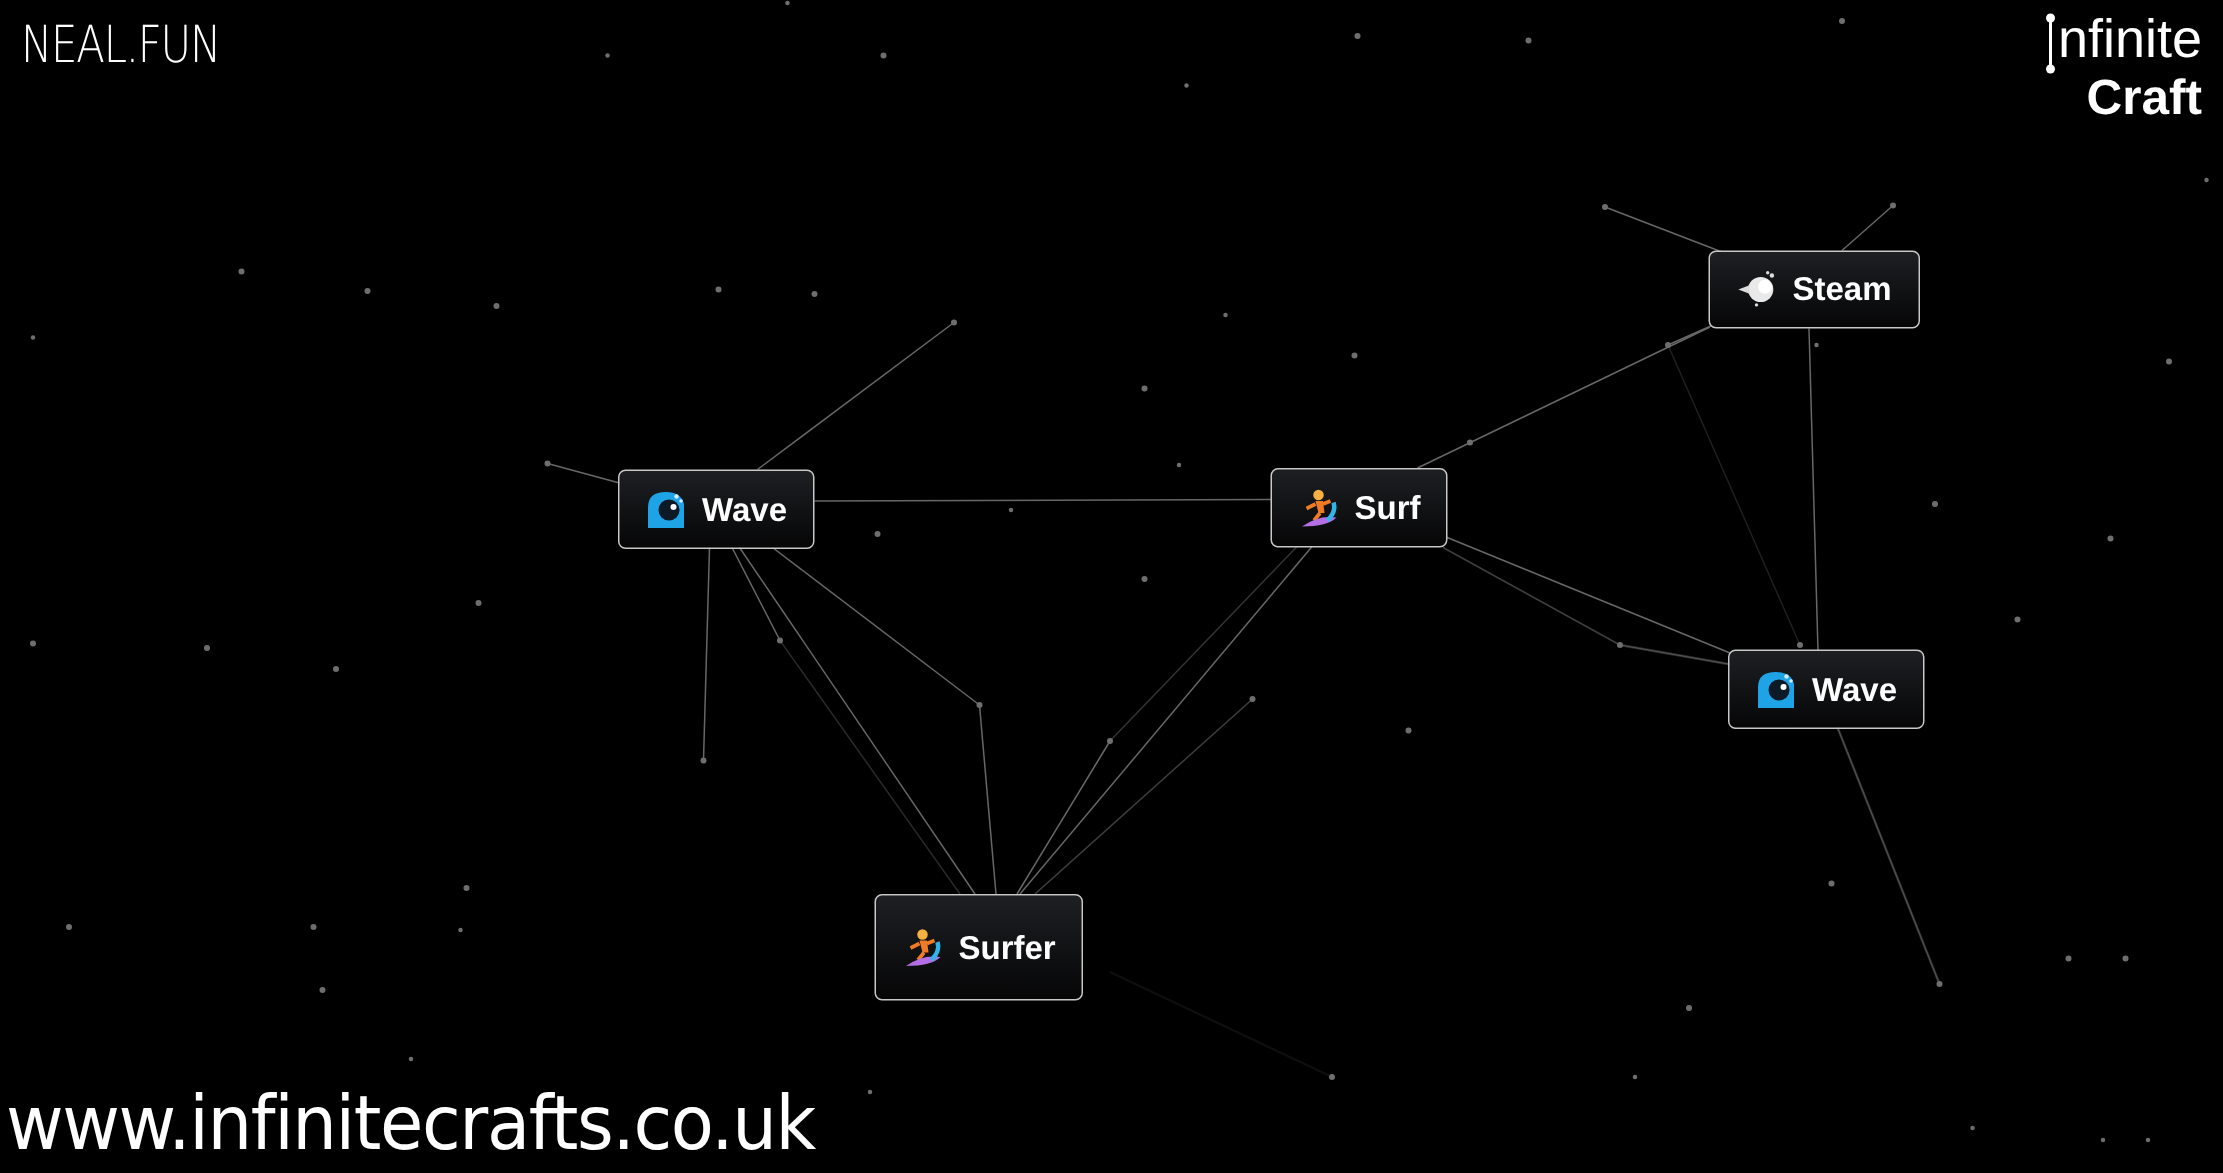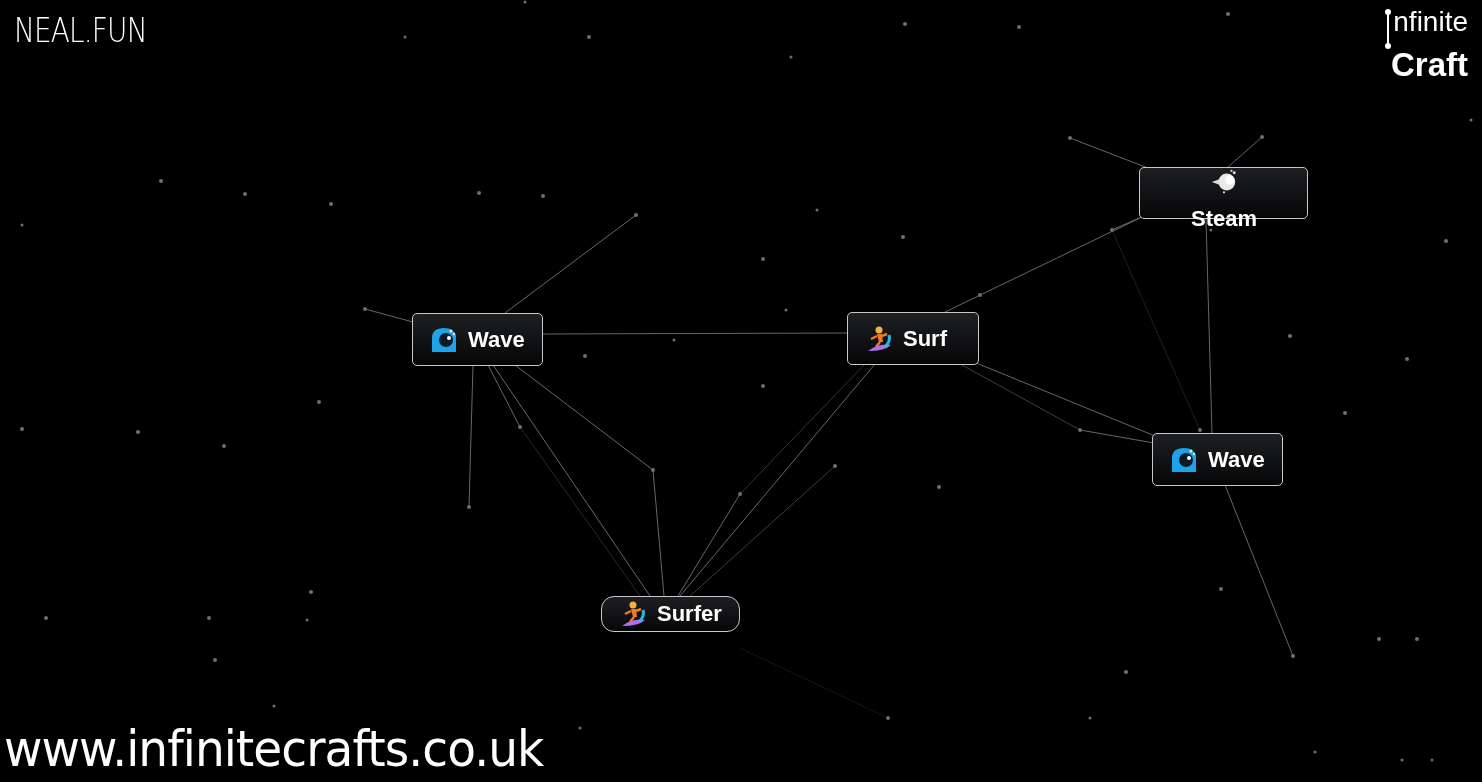--- a/index.html
+++ b/index.html
@@ -11,21 +11,21 @@
   #canvas { position:absolute; left:0; top:0; width:1482px; height:782px; }
   .logo-left {
     position:absolute; left:14px; top:10px;
     color:#ffffff; font-family:"DejaVu Sans", sans-serif; font-weight:300;
     font-size:34px; letter-spacing:-1px; transform:scaleX(0.82); transform-origin:left top;
   }
   .logo-right {
     position:absolute; right:14px; top:8px; text-align:right; color:#ffffff;
     font-family:"Liberation Sans", sans-serif; line-height:1;
   }
-  .logo-right .l1 { display:flex; align-items:flex-start; justify-content:flex-end; font-size:28px; font-weight:300;padding-left:41px; }
+  .logo-right .l1 { display:flex; align-items:flex-start; justify-content:flex-end; font-size:36px; font-weight:300;padding-left:41px; }
   .logo-right .bar { display:inline-block; width:2px; height:36px; background:#fff; margin-right:4px; position:relative; margin-top:2px;}
   .logo-right .bar::before,.logo-right .bar::after{content:"";position:absolute;left:-2px;width:6px;height:6px;border-radius:50%;background:#fff;}
   .logo-right .bar::before{top:-1px;} .logo-right .bar::after{bottom:-3px;}
   .logo-right .l2 { font-size:33px; font-weight:600; margin-top:2px; }
   .item {
     position:absolute; display:flex; align-items:center; gap:10px;
     height:50px; box-sizing:border-box; padding:0 16px 0 17px;
     border:1px solid #c8c8c8; border-radius:5px;
     background:linear-gradient(#1d1f22, #060607);
     color:#ffffff; font-weight:700; font-size:22px; cursor:pointer;
@@ -135,21 +135,21 @@
 <div class="logo-left">NEAL.FUN</div>
 
 <div class="logo-right">
   <div class="l1">
       <span class="bar"></span>
       <span>nfinite</span>
     </div>
   <div class="l2">Craft</div>
 </div>
 
-<div class="item" style="left:1139px;top:167px;width:169px;height:52px;flex-direction:column;">
+<div class="item" style="left:1139px;top:167px;width:141px;height:52px;">
   <span class="emoji">
     <svg width="30" height="28" viewBox="0 0 30 28">
         <circle cx="18" cy="14" r="9" fill="#e9e9e9"></circle>
         <circle cx="21" cy="12" r="5" fill="#ffffff"></circle>
         <path d="M2 14 L10 11 L10 17 Z" fill="#dcdcdc"></path>
         <circle cx="26" cy="4" r="1.6" fill="#ddd"></circle>
         <circle cx="23" cy="2" r="1.2" fill="#ddd"></circle>
         <circle cx="15" cy="25" r="1.2" fill="#ddd"></circle>
       </svg>
   </span>
@@ -162,21 +162,21 @@
         <path d="M2 26 L2 12 Q2 2 14 2 Q24 2 26 10 L26 26 Z" fill="#1ea4e6"></path>
         <circle cx="16" cy="14" r="7" fill="#0b1a26"></circle>
         <circle cx="19" cy="12" r="2" fill="#fff"></circle>
         <circle cx="21" cy="5" r="1.5" fill="#cfefff"></circle>
         <circle cx="24" cy="8" r="1.2" fill="#cfefff"></circle>
       </svg>
   </span>
   <span>Wave</span>
 </div>
 
-<div class="item" style="left:847px;top:312px;width:132px;height:53px;">
+<div class="item" style="left:847px;top:312px;width:118px;height:53px;">
   <span class="emoji">
     <svg width="28" height="28" viewBox="0 0 28 28">
         <circle cx="14" cy="5" r="3.5" fill="#f5b041"></circle>
         <path d="M12 9 L17 9 L18 17 L14 17 Z" fill="#f07b25"></path>
         <path d="M12 11 L6 14" stroke="#f07b25" stroke-width="2.5"></path>
         <path d="M17 11 L22 9" stroke="#f07b25" stroke-width="2.5"></path>
         <path d="M15 17 L11 22" stroke="#f07b25" stroke-width="2.5"></path>
         <path d="M3 26 Q14 18 26 20 Q20 26 3 26 Z" fill="#b46ee6"></path>
         <path d="M20 22 Q26 16 24 10" stroke="#2fb5e8" stroke-width="3" fill="none"></path>
       </svg>
@@ -190,21 +190,21 @@
         <path d="M2 26 L2 12 Q2 2 14 2 Q24 2 26 10 L26 26 Z" fill="#1ea4e6"></path>
         <circle cx="16" cy="14" r="7" fill="#0b1a26"></circle>
         <circle cx="19" cy="12" r="2" fill="#fff"></circle>
         <circle cx="21" cy="5" r="1.5" fill="#cfefff"></circle>
         <circle cx="24" cy="8" r="1.2" fill="#cfefff"></circle>
       </svg>
   </span>
   <span>Wave</span>
 </div>
 
-<div class="item" style="left:601px;top:596px;width:139px;height:36px;border-radius:13px;">
+<div class="item" style="left:583px;top:596px;width:139px;height:71px;">
   <span class="emoji">
     <svg width="28" height="28" viewBox="0 0 28 28">
         <circle cx="14" cy="5" r="3.5" fill="#f5b041"></circle>
         <path d="M12 9 L17 9 L18 17 L14 17 Z" fill="#f07b25"></path>
         <path d="M12 11 L6 14" stroke="#f07b25" stroke-width="2.5"></path>
         <path d="M17 11 L22 9" stroke="#f07b25" stroke-width="2.5"></path>
         <path d="M15 17 L11 22" stroke="#f07b25" stroke-width="2.5"></path>
         <path d="M3 26 Q14 18 26 20 Q20 26 3 26 Z" fill="#b46ee6"></path>
         <path d="M20 22 Q26 16 24 10" stroke="#2fb5e8" stroke-width="3" fill="none"></path>
       </svg>

